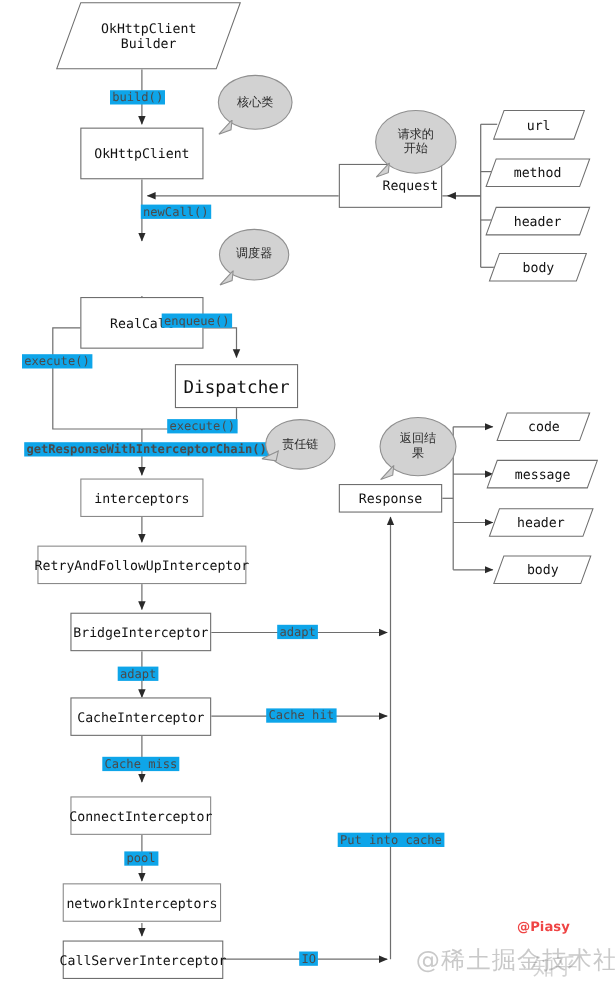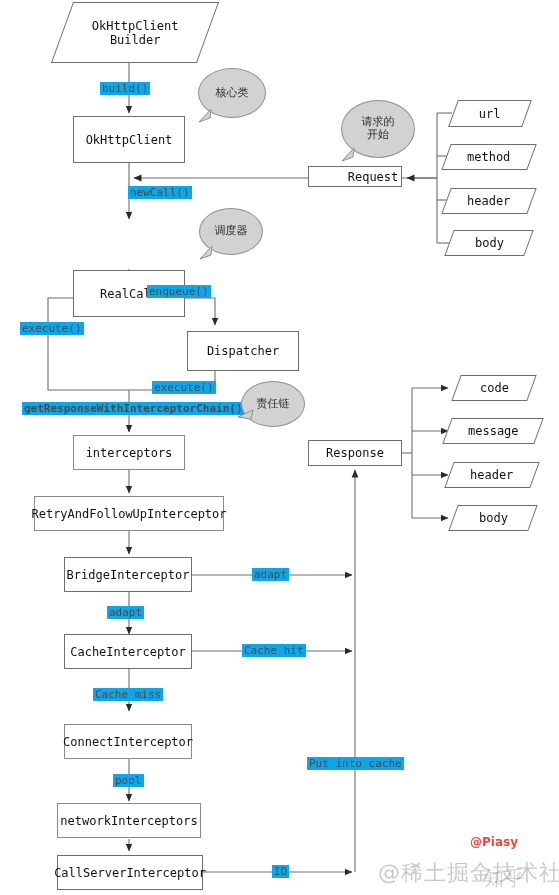--- a/index.html
+++ b/index.html
@@ -87,37 +87,37 @@
 
   <div class="para" style="left:62px;top:2px;width:146px;height:61px;font-size:12px;">
     <span><span>OkHttpClient</span><br>
           <span>Builder</span></span>
   </div>
 
   <div class="node" style="left:73px;top:116px;width:112px;height:47px;font-size:12px;">OkHttpClient</div>
 
   <div class="node" style="left:73px;top:222px;width:112px;height:47px;font-size:12px;margin-top:48px;">RealCall</div>
 
-  <div class="node" style="left:159px;top:331px;width:112px;height:40px;font-size:12px;margin-left:28px;">Dispatcher</div>
+  <div class="node" style="left:159px;top:331px;width:112px;height:40px;font-size:16px;">Dispatcher</div>
 
   <div class="node thin" style="left:73px;top:435px;width:112px;height:35px;font-size:12px;">interceptors</div>
 
   <div class="node thin" style="left:34px;top:496px;width:190px;height:35px;font-size:12px;">RetryAndFollowUpInterceptor</div>
 
   <div class="node" style="left:64px;top:557px;width:128px;height:35px;font-size:12px;">BridgeInterceptor</div>
 
   <div class="node" style="left:64px;top:634px;width:128px;height:35px;font-size:12px;">CacheInterceptor</div>
 
   <div class="node thin" style="left:64px;top:724px;width:128px;height:35px;font-size:12px;">ConnectInterceptor</div>
 
   <div class="node thin" style="left:57px;top:803px;width:144px;height:35px;font-size:12px;">networkInterceptors</div>
 
   <div class="node" style="left:57px;top:855px;width:146px;height:35px;font-size:12px;">CallServerInterceptor</div>
 
-  <div class="node" style="left:308px;top:166px;width:94px;height:21px;font-size:12px;padding-left:36px;">Request</div>
+  <div class="node" style="left:308px;top:149px;width:94px;height:40px;font-size:12px;padding-left:36px;">Request</div>
 
   <div class="node" style="left:308px;top:440px;width:94px;height:26px;font-size:12px;">Response</div>
 
   <div class="para" style="left:453px;top:100px;width:74px;height:27px;font-size:12px;">
     <span>url</span>
     </div>
   <div class="para" style="left:446px;top:144px;width:86px;height:26px;font-size:12px;">
     <span>method</span>
     </div>
   <div class="para" style="left:446px;top:188px;width:86px;height:26px;font-size:12px;">
@@ -176,19 +176,26 @@
   </div>
 
   <div class="bubble" style="left:341px;top:100px;width:72px;height:56px;font-size:11px;">
     <span><span>请求的</span><br>
           <span>开始</span></span>
     <svg width="18" height="14" style="position:absolute;left:-2px;bottom:-5px;">
       <path d="M14,0 L2,13 L13,9 z" fill="#d2d2d2" stroke="#8f8f8f" stroke-width="1"></path>
     </svg>
   </div>
 
+  <div class="bubble" style="left:345px;top:379px;width:68px;height:52px;font-size:11px;">
+    <span><span>返回结</span><br>
+          <span>果</span></span>
+    <svg width="18" height="14" style="position:absolute;left:-2px;bottom:-5px;">
+      <path d="M14,0 L2,13 L13,9 z" fill="#d2d2d2" stroke="#8f8f8f" stroke-width="1"></path>
+    </svg>
+  </div>
 
   <div class="credit" style="left:470px;top:835px;font-size:12px;">@Piasy</div>
 
   <div class="watermark" style="left:378px;top:858px;font-size:22px;">@稀土掘金技术社区</div>
   <div class="watermark two" style="left:484px;top:865px;font-size:20px;">知乎</div>
 
 </div>
 
 </body></html>

